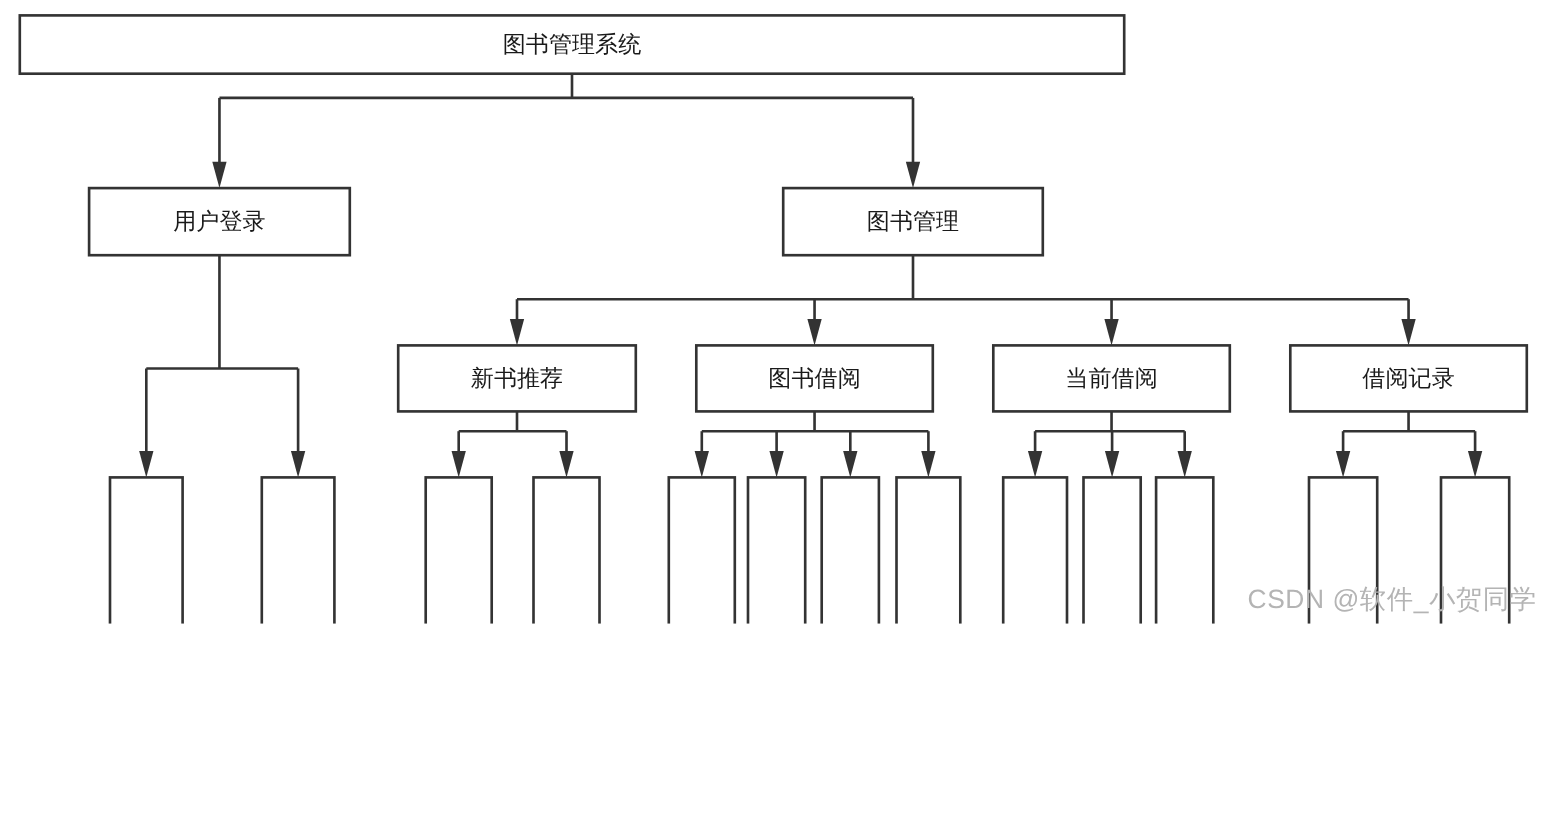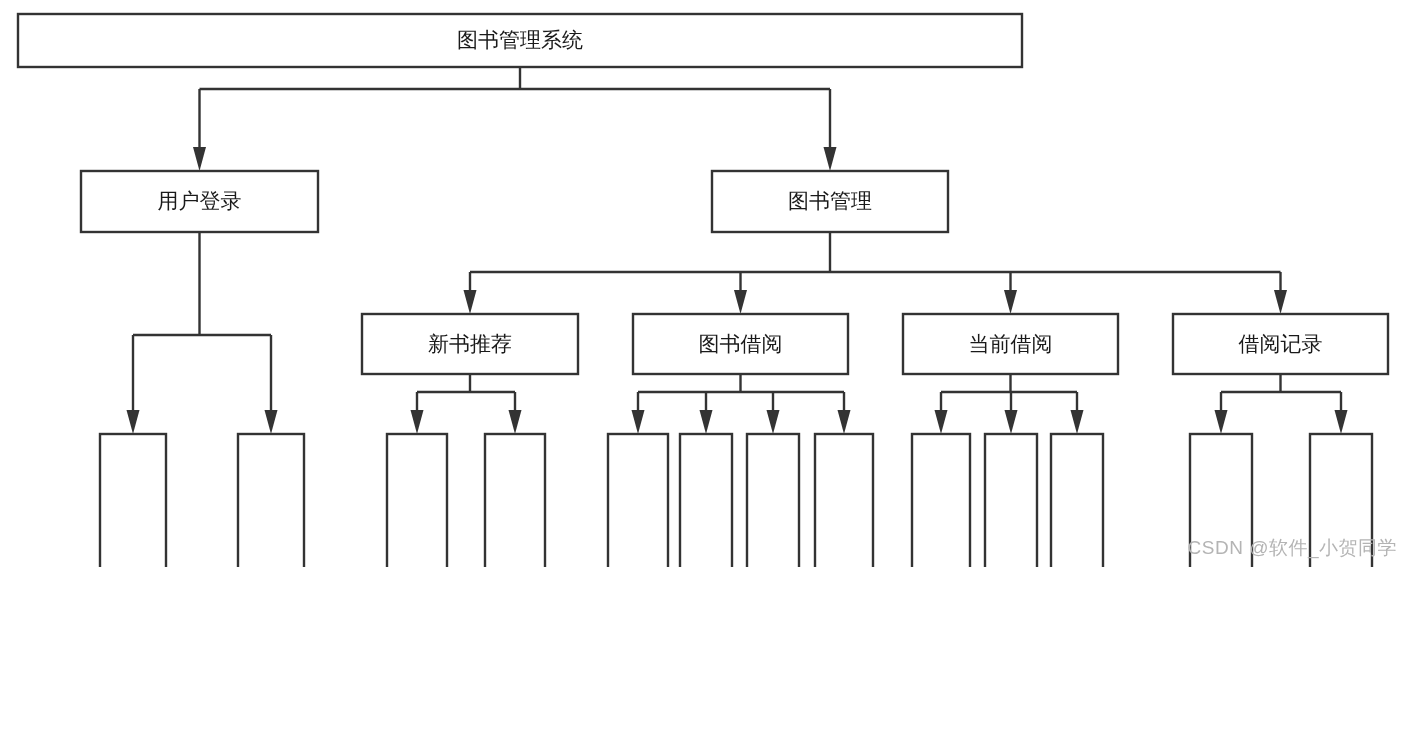--- a/index.html
+++ b/index.html
@@ -61,21 +61,21 @@
     line-height: 1;
     letter-spacing: 3px;
     color: #1a1a1a;
     white-space: nowrap;
   }
   #watermark {
     position: absolute;
     right: 8px;
     bottom: 6px;
     font-family: "Liberation Sans", "DejaVu Sans", sans-serif;
-    font-size: 19px;
+    font-size: 24px;
     color: #b4b4b4;
     letter-spacing: 0.5px;
     white-space: nowrap;
   }
 </style>
 </head>
 <body>
 
 <div id="diagram-root">
   <svg class="canvas" id="svg-canvas" viewBox="0 0 1405 747" xmlns="http://www.w3.org/2000/svg">

